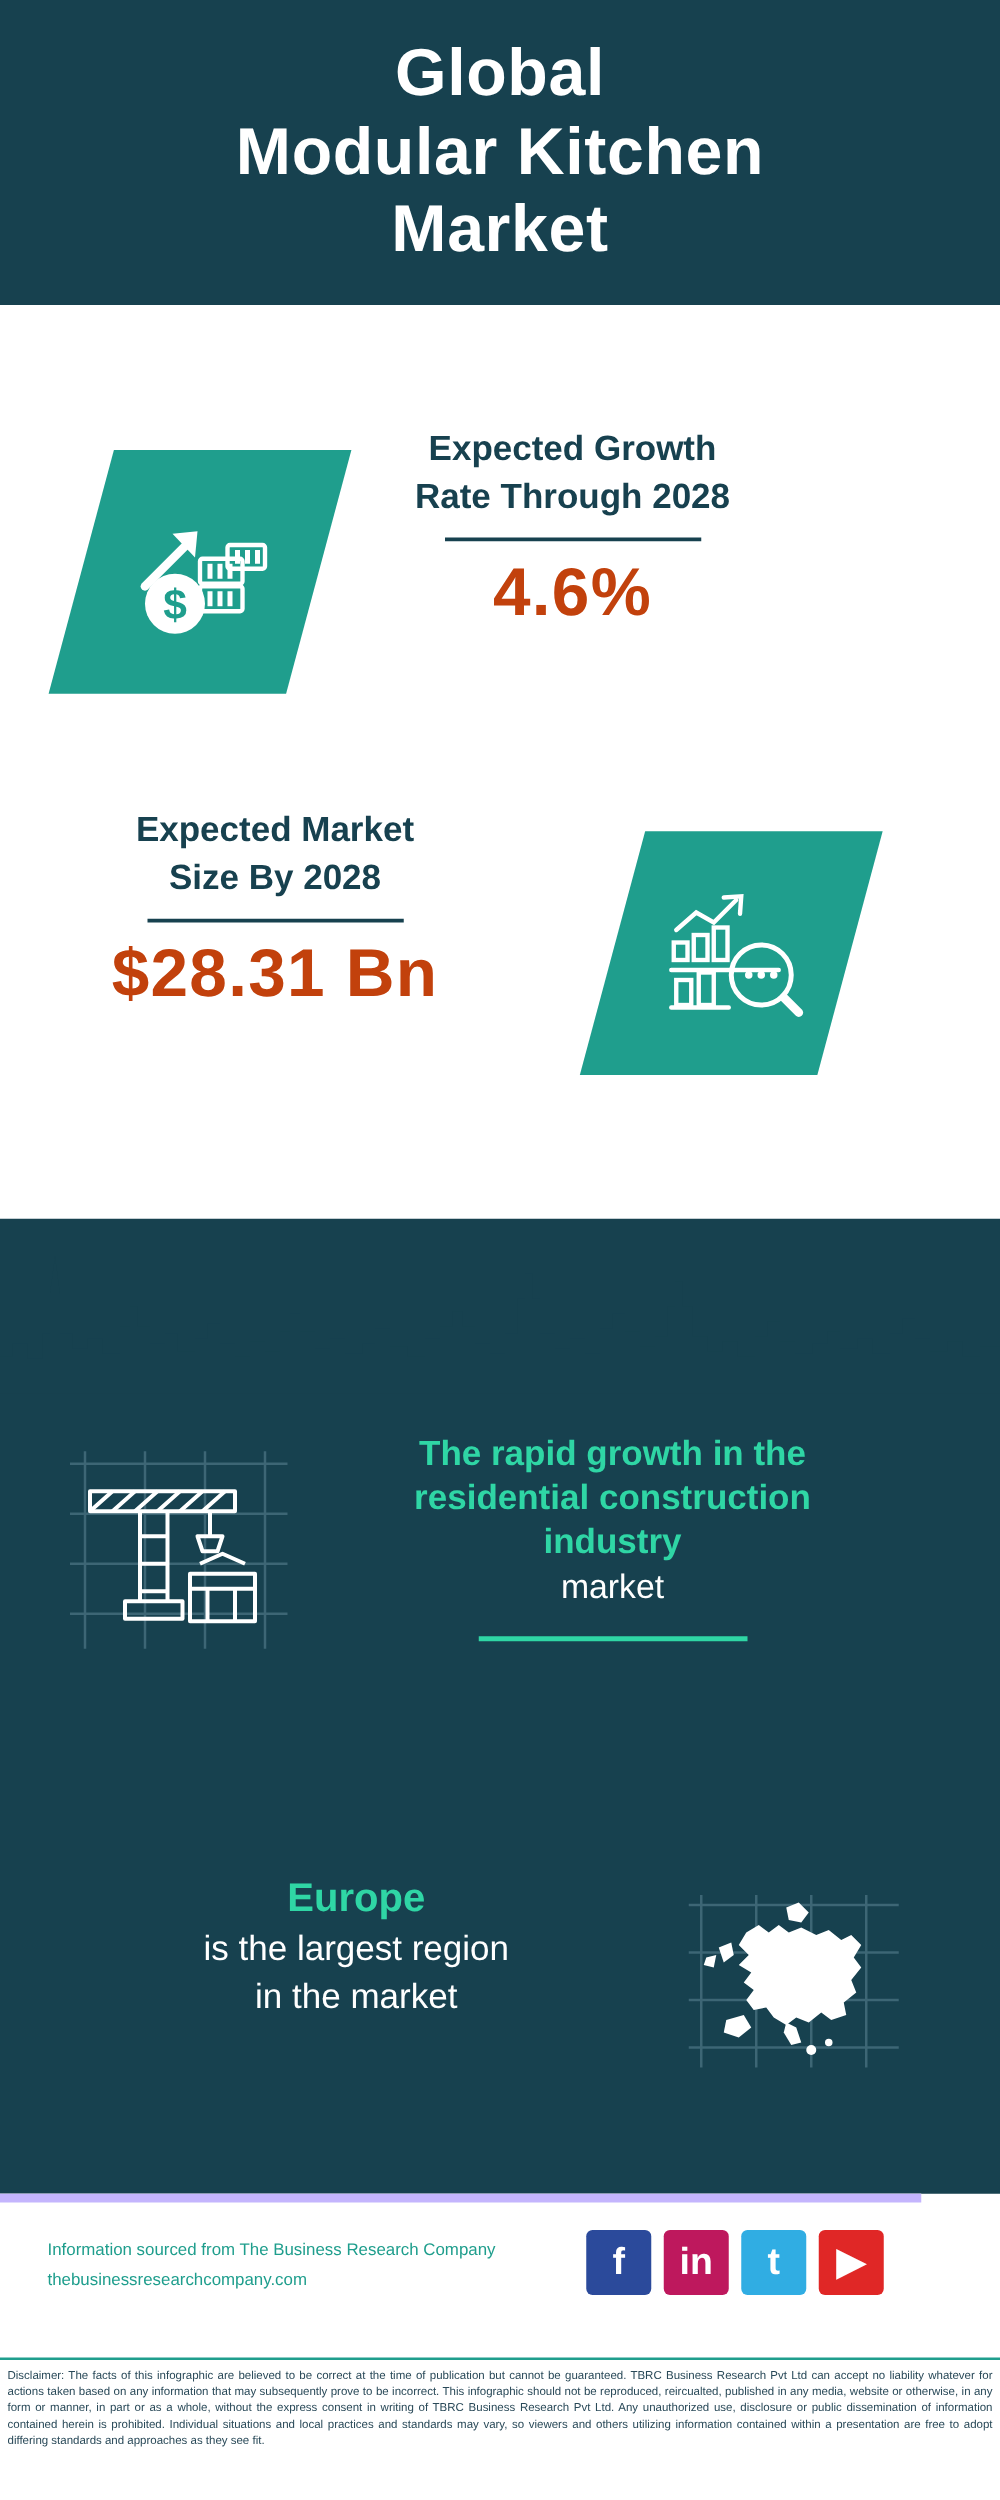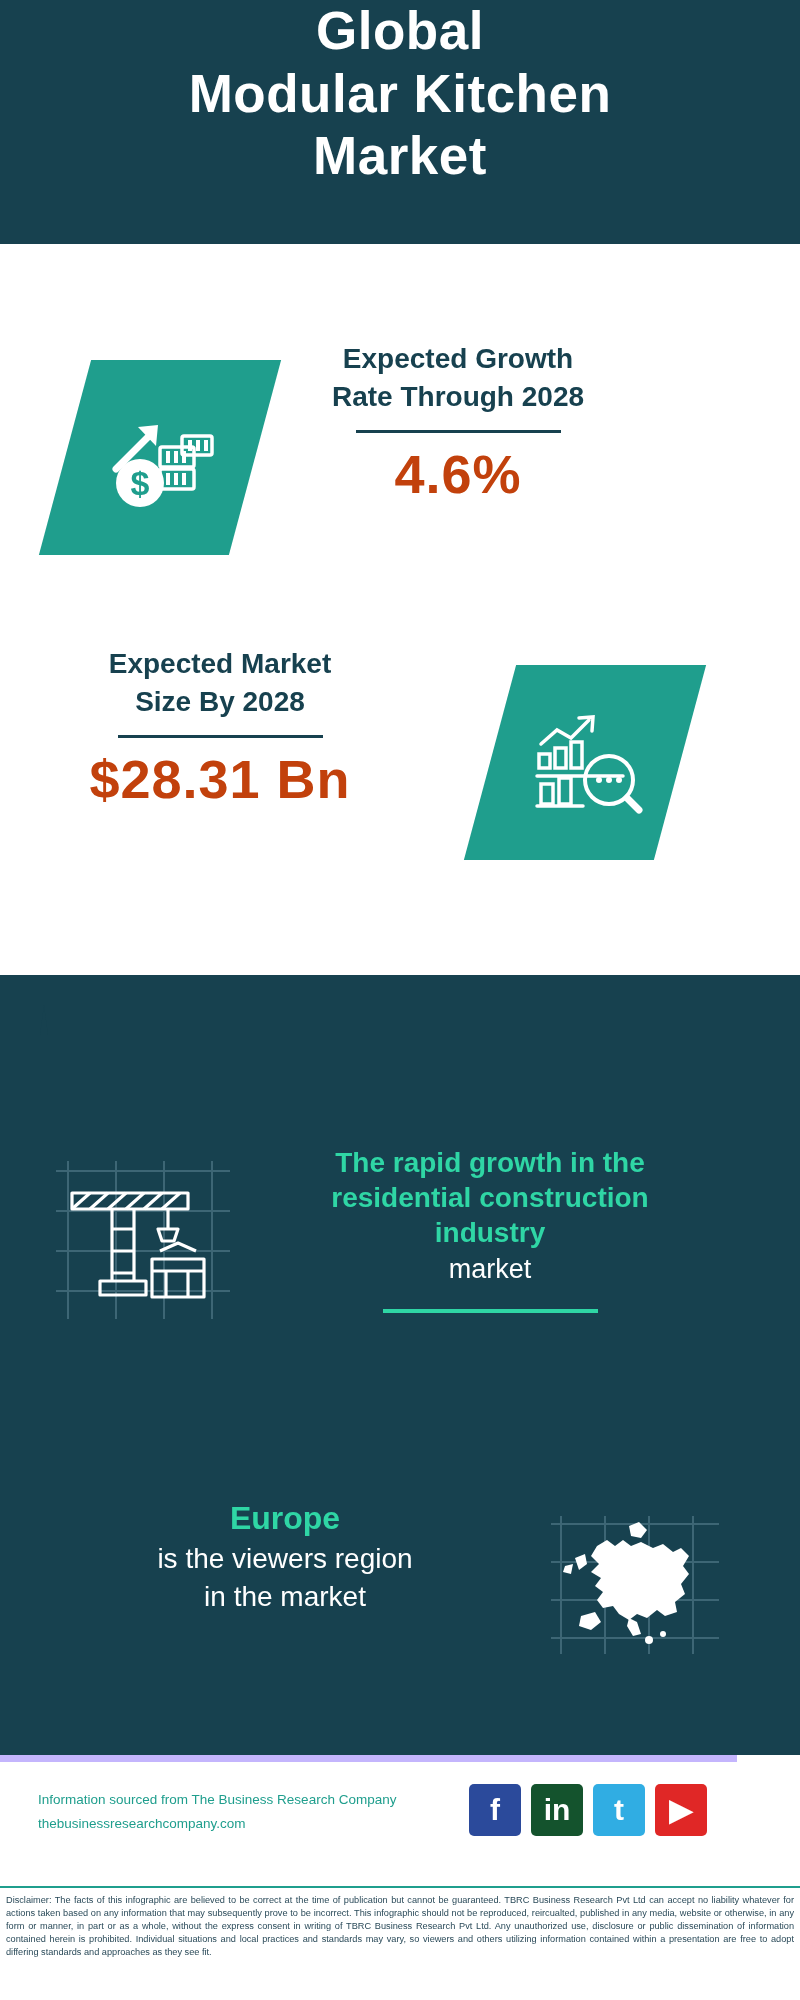--- a/index.html
+++ b/index.html
@@ -21,21 +21,21 @@
   }
 
   
   .header {
     position: absolute;
     left: 0; top: 0;
     width: 800px;
     height: 244px;
     background: #17414f;
     display: flex;
-    align-items: flex-start;
+    align-items: center;
     justify-content: center;
   }
   .header-title {
     color: #ffffff;
     font-size: 53px;
     font-weight: bold;
     line-height: 1.18;
     text-align: center;
     letter-spacing: 0.5px;
     padding: 0 30px;
@@ -214,21 +214,21 @@
   .social {
     width: 52px;
     height: 52px;
     border-radius: 5px;
     display: flex;
     align-items: center;
     justify-content: center;
     color: #fff;
   }
   .fb { background: #2b4a9b; }
-  .li { background: #14532d; }
+  .li { background: #be185d; }
   .tw { background: #30ade3; }
   .yt { background: #e02726; }
   .social .glyph { font-weight: bold; font-size: 30px; line-height: 1; }
 
   .disclaimer-wrap {
     position: absolute;
     left: 0; top: 1886px;
     width: 800px;
     height: 114px;
     background: #ffffff;
@@ -390,21 +390,21 @@
         <div>market</div>
       </div>
       <div class="driver-rule"></div>
     </div>
   </div>
 
   <div class="region-block">
     <div class="region-text">
       <div class="region-head">Europe</div>
       <div class="region-sub">
-        <div>is the viewers region</div>
+        <div>is the largest region</div>
         <div>in the market</div>
       </div>
     </div>
     <div class="map-wrap">
       <svg width="180" height="150" viewBox="0 0 180 150">
         <g stroke="#3d6675" stroke-width="2" fill="none">
           <path d="M6 14 H174"></path>
             <path d="M6 52 H174"></path>
             <path d="M6 90 H174"></path>
             <path d="M6 128 H174"></path>

